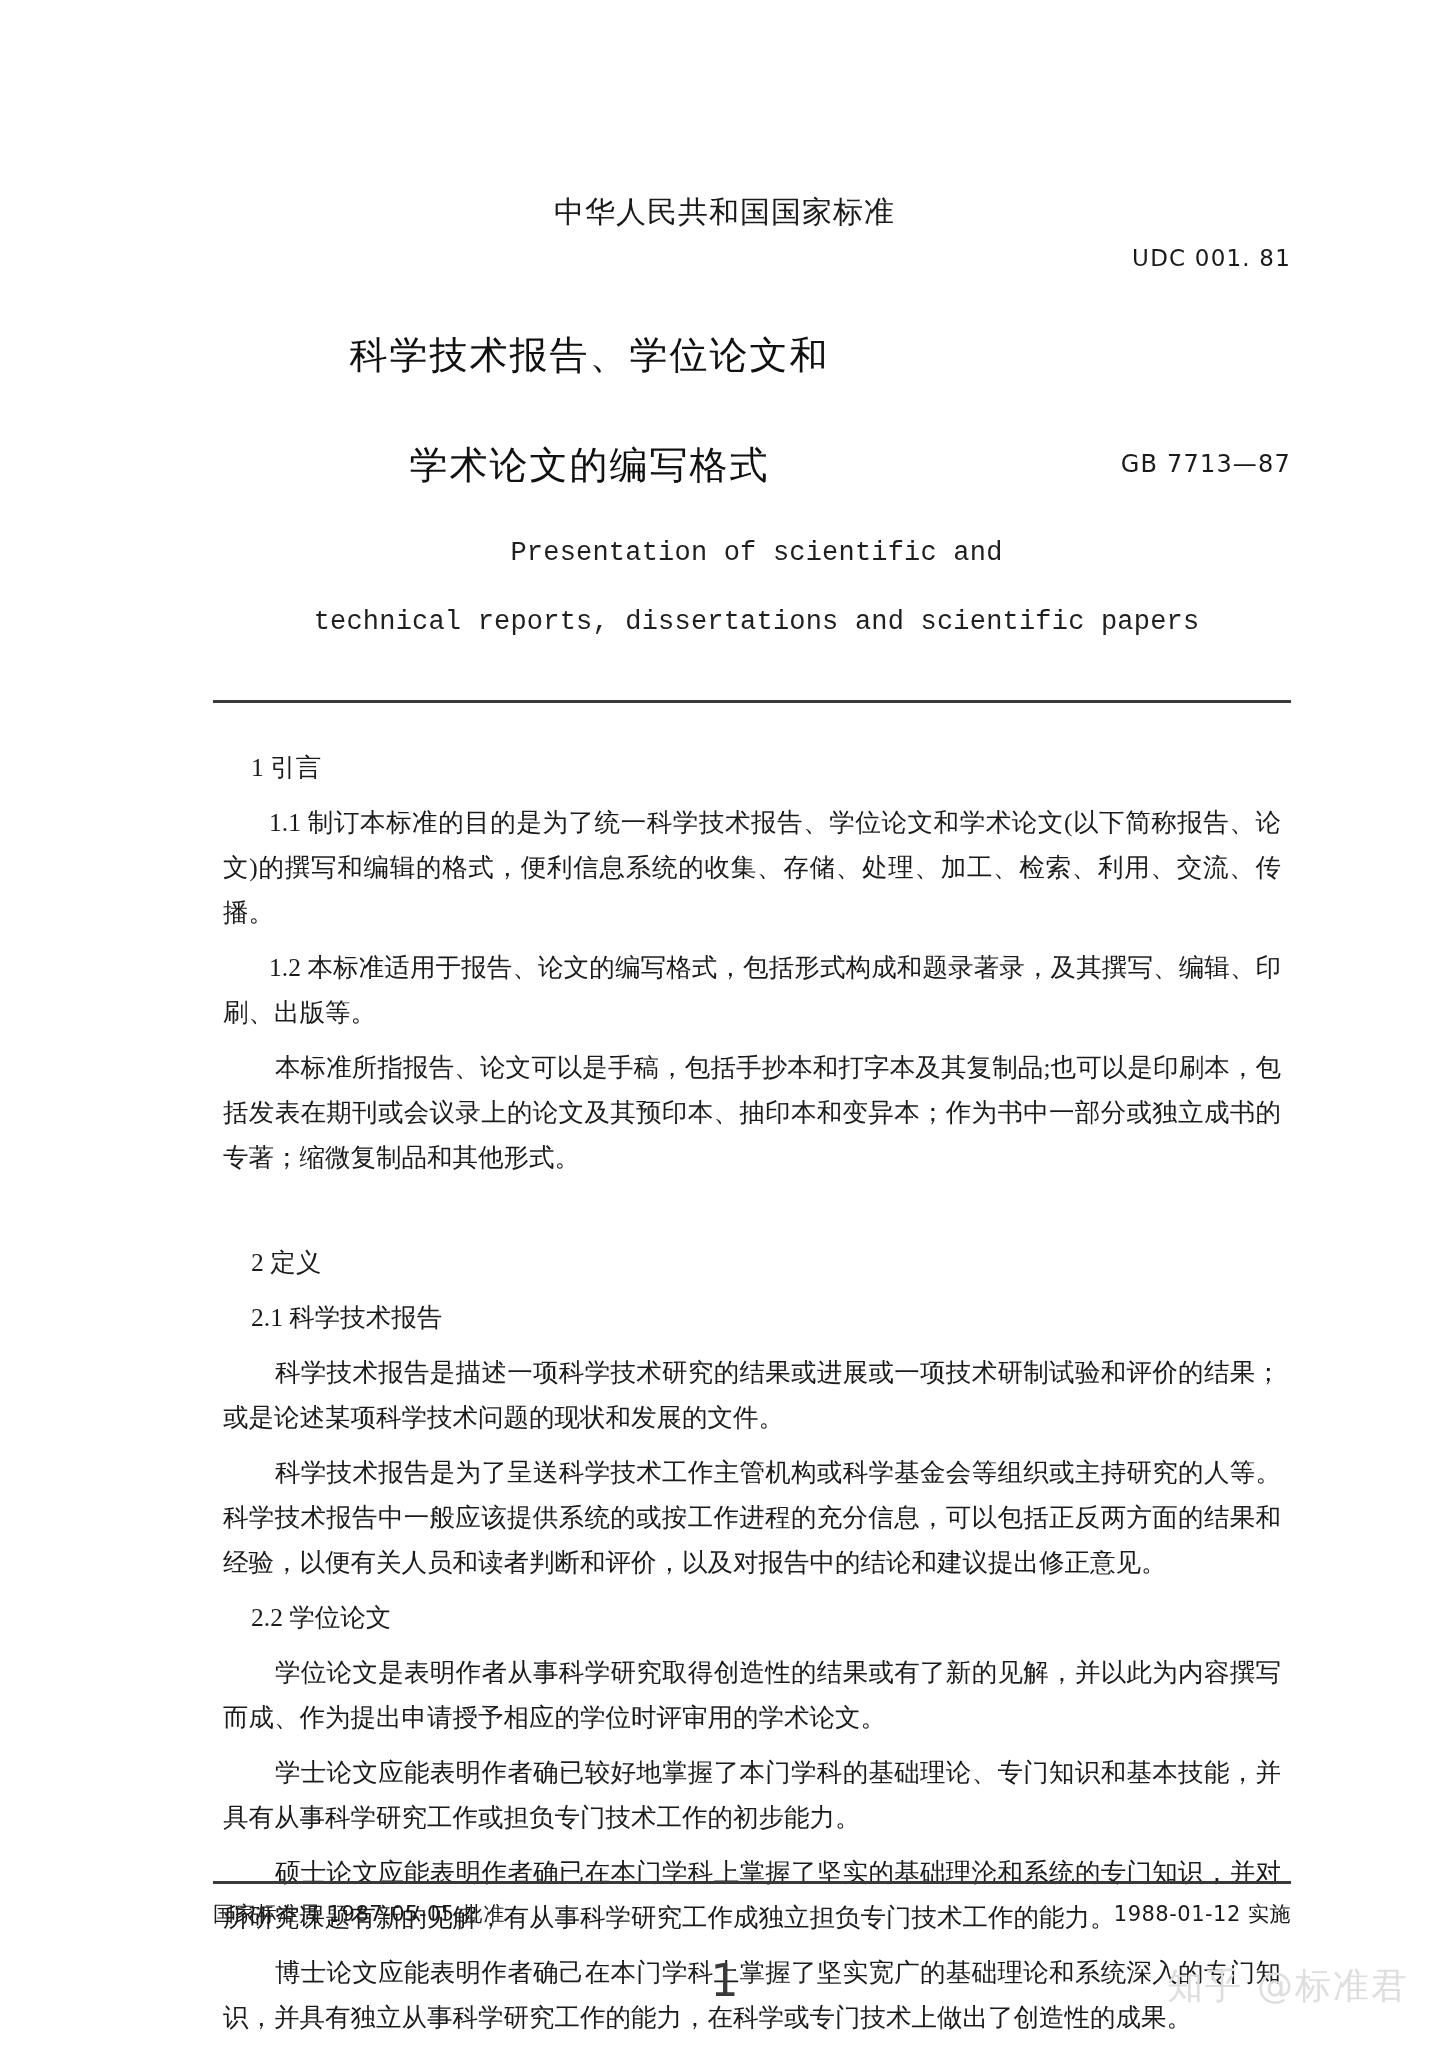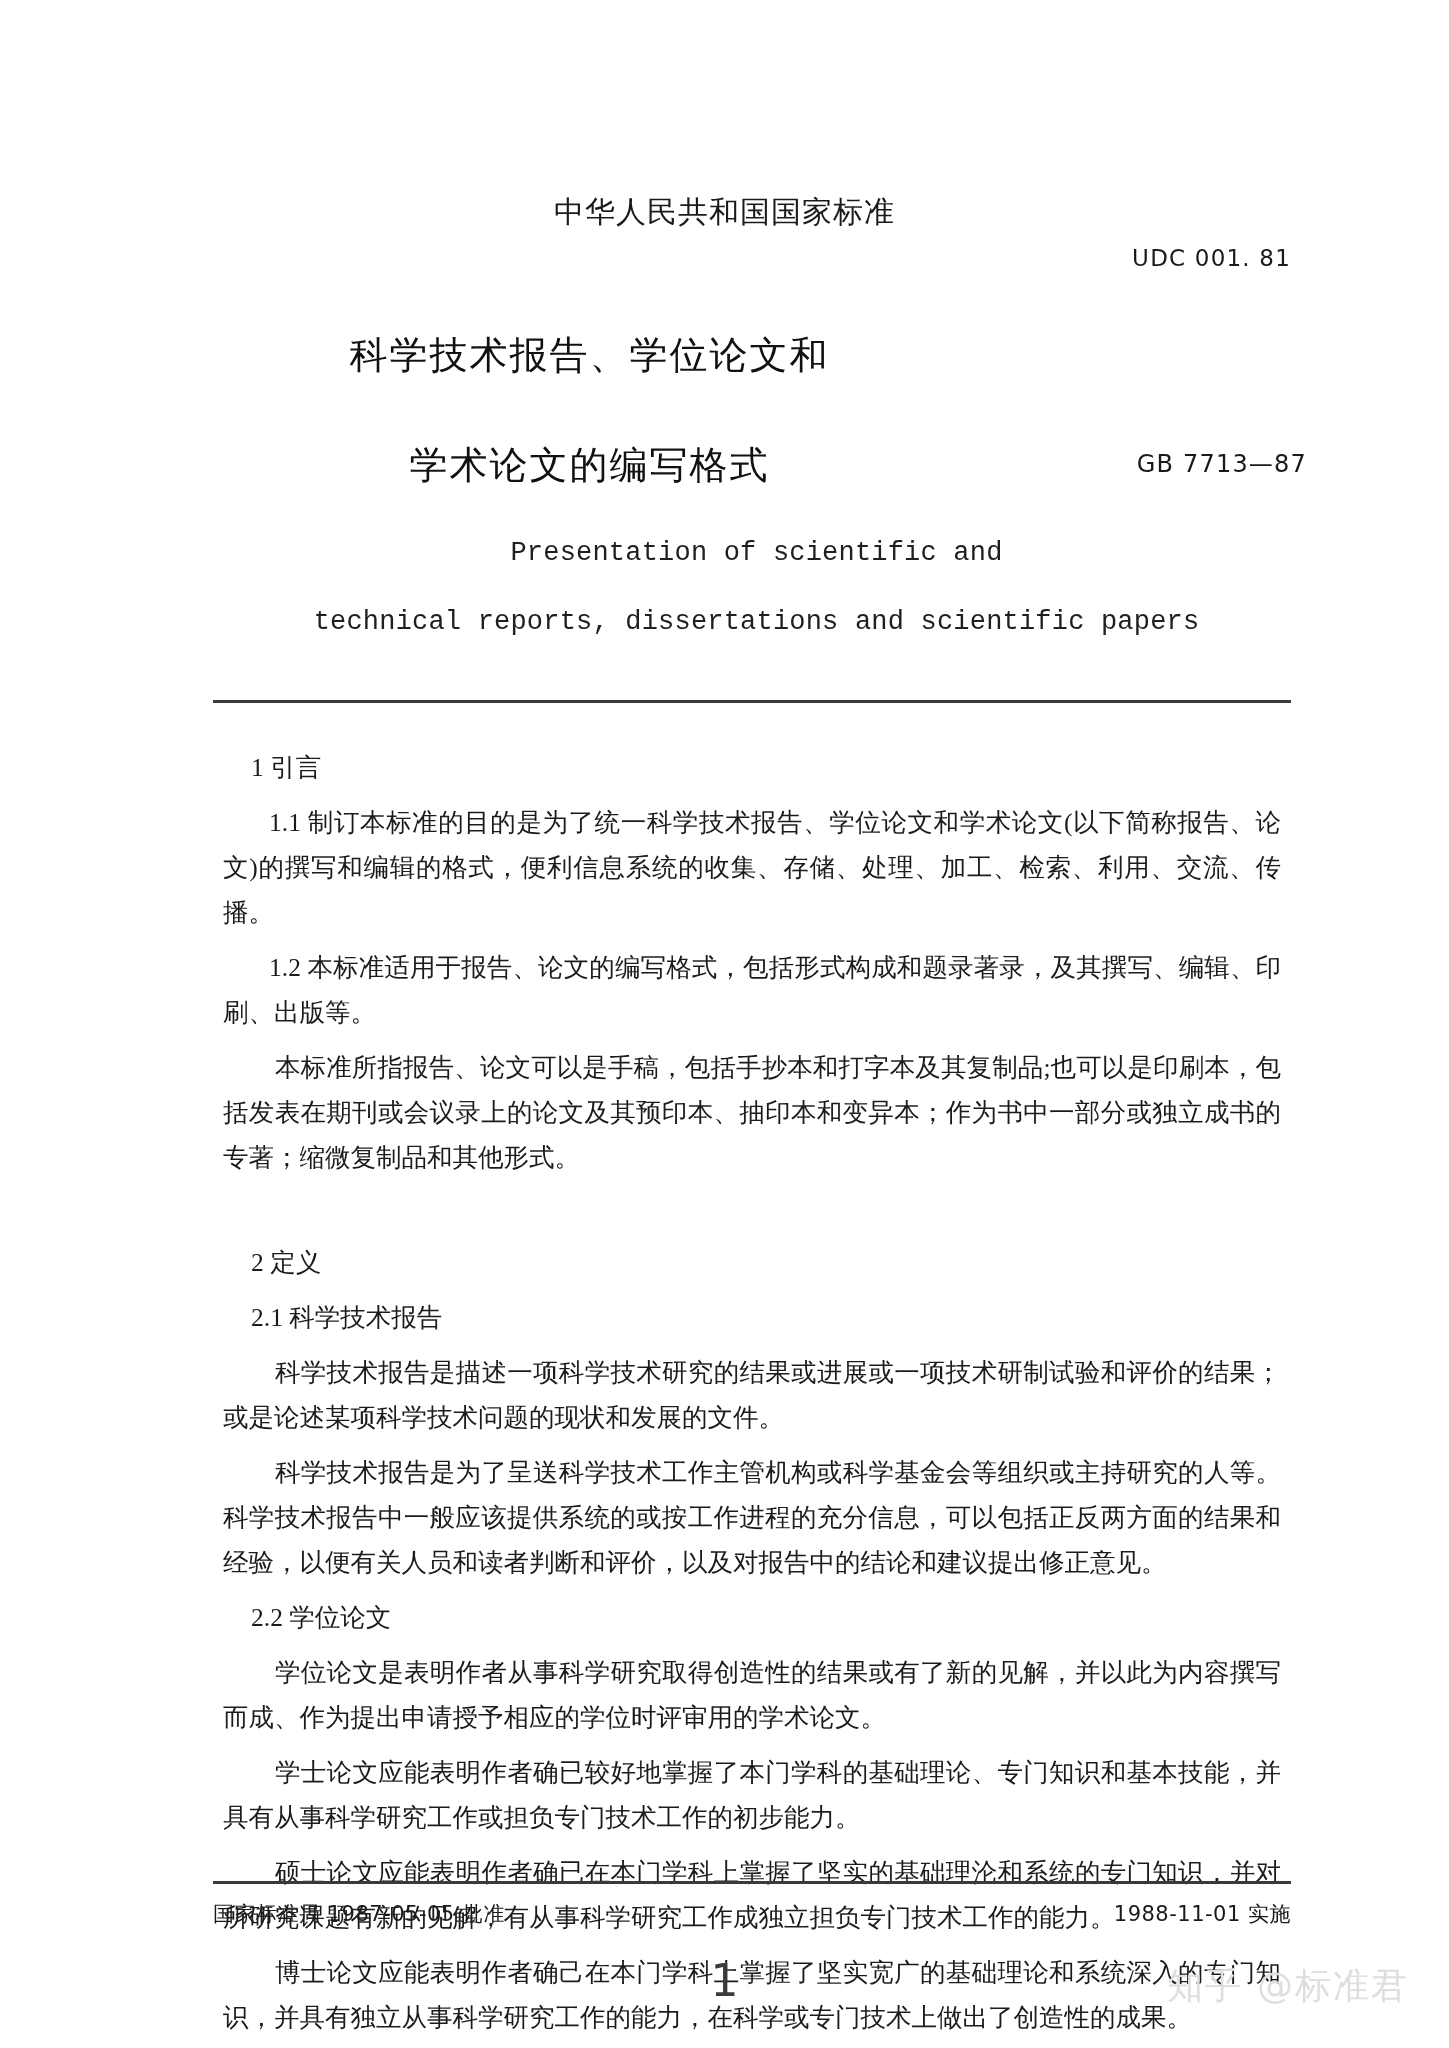--- a/index.html
+++ b/index.html
@@ -72,21 +72,21 @@
     text-align: center;
     padding-right: 270px;
     box-sizing: border-box;
     font-family: "DejaVu Sans", "Liberation Sans", sans-serif;
     font-size: 38px;
     letter-spacing: 2px;
     color: #111111;
   }
   .gb-number {
     position: absolute;
-    right: 142px;
+    right: 158px;
     top: 10px;
     font-family: "DejaVu Sans", "Liberation Sans", sans-serif;
     font-size: 24px;
     letter-spacing: 1.2px;
     color: #1a1a1a;
   }
 
   .title-en {
     position: absolute;
     left: 0;
@@ -217,21 +217,21 @@
     <p class="p-ind">学士论文应能表明作者确已较好地掌握了本门学科的基础理论、专门知识和基本技能，并具有从事科学研究工作或担负专门技术工作的初步能力。</p>
     <p class="p-ind">硕士论文应能表明作者确已在本门学科上掌握了坚实的基础理沦和系统的专门知识，并对所研究课题有新的见解，有从事科学研究工作成独立担负专门技术工作的能力。</p>
     <p class="p-ind">博士论文应能表明作者确己在本门学科上掌握了坚实宽广的基础理论和系统深入的专门知识，并具有独立从事科学研究工作的能力，在科学或专门技术上做出了创造性的成果。</p>
     <p class="p-head">2.3  学术论文</p>
   </div>
 
   <div class="rule-bottom"></div>
 
   <div class="footer-row">
     <span>国家标准局  1987-05-05  批准</span>
-    <span>1988-11-01  实施</span>
+    <span>1988-01-12  实施</span>
   </div>
 
   <div class="page-number">1</div>
 
   <div class="watermark">
     <span class="zh-logo">知乎</span><span>@标准君</span>
   </div>
 
 </div>
 

